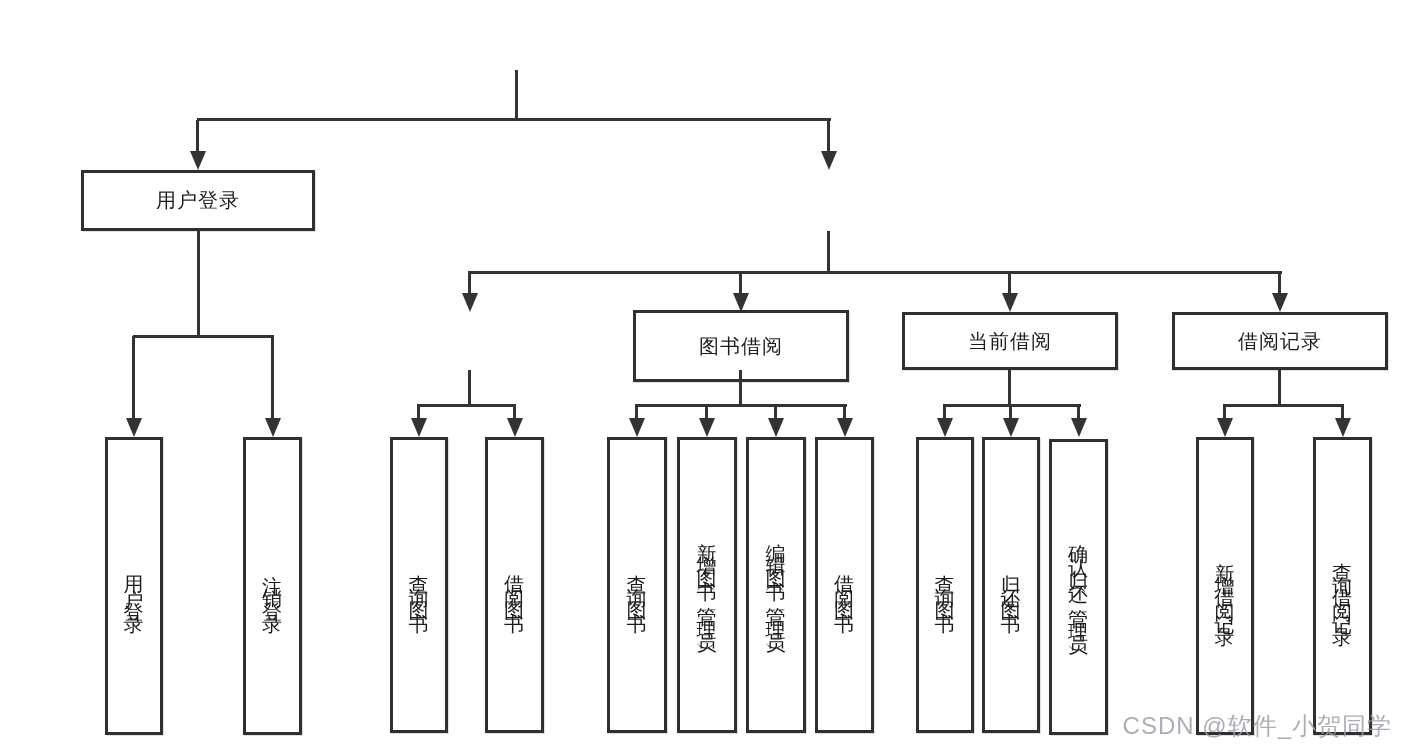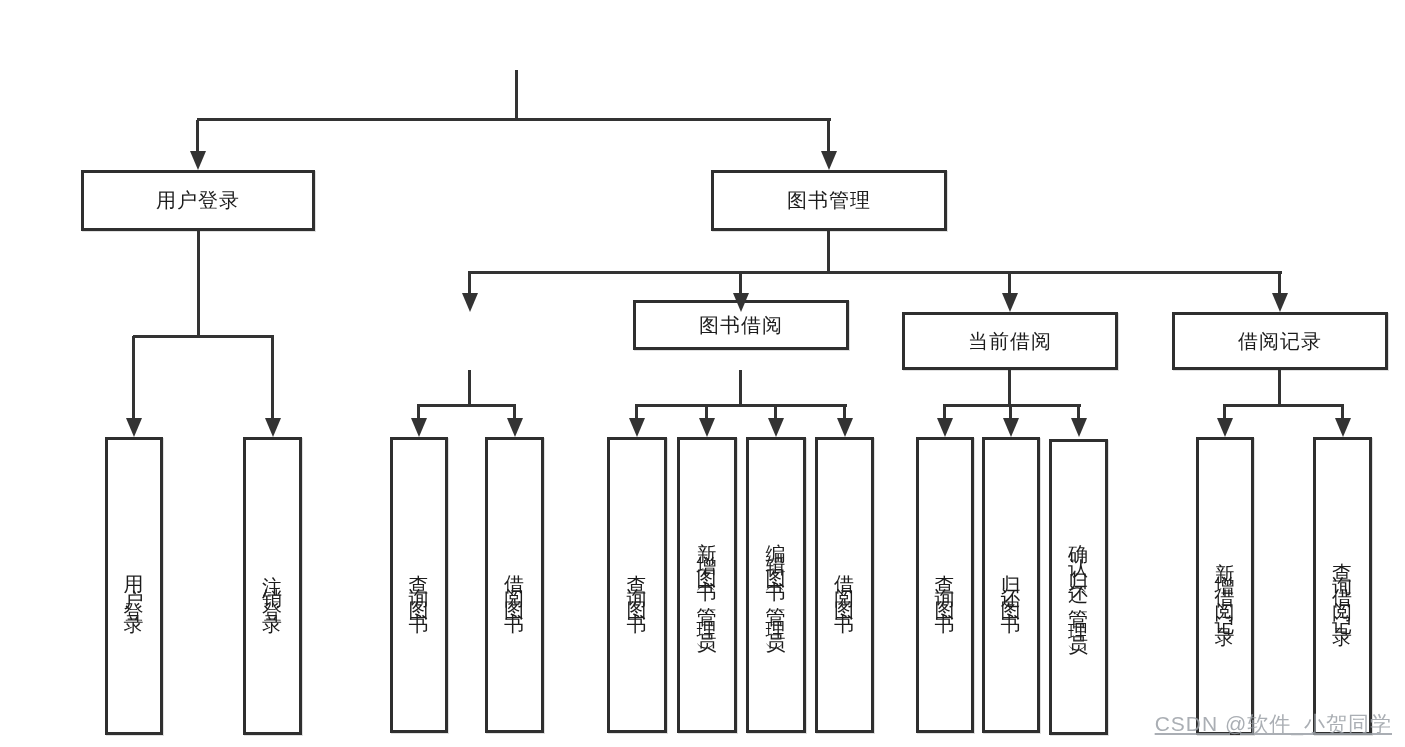--- a/index.html
+++ b/index.html
@@ -45,44 +45,40 @@
     left:50%;bottom:-19px;
     transform:translateX(-50%);
     width:0;height:0;
     border-left:8px solid transparent;
     border-right:8px solid transparent;
     border-top:19px solid var(--line);
   }
   .watermark{
     position:absolute;
     right:13px;top:710px;
-    font-size:21px;
+    font-size:24px;
     color:var(--watermark);
     opacity:.85;
     z-index:5;
     letter-spacing:1px;
-    text-decoration:underline;
   }
 </style>
 </head>
 <body>
 
 <div class="canvas">
 
 
   <div class="node" style="left:81px;top:170px;width:234px;height:61px">
     <span>用户登录</span>
   </div>
 
-  <div class="node" style="left:711px;top:170px;width:236px;height:61px">
-    <span>图书管理</span>
-  </div>
 
 
-  <div class="node" style="left:633px;top:300px;width:216px;height:50px">
+  <div class="node" style="left:633px;top:310px;width:216px;height:72px">
     <span>图书借阅</span>
   </div>
 
   <div class="node" style="left:902px;top:312px;width:216px;height:58px">
     <span>当前借阅</span>
   </div>
 
   <div class="node" style="left:1172px;top:312px;width:216px;height:58px">
     <span>借阅记录</span>
   </div>

